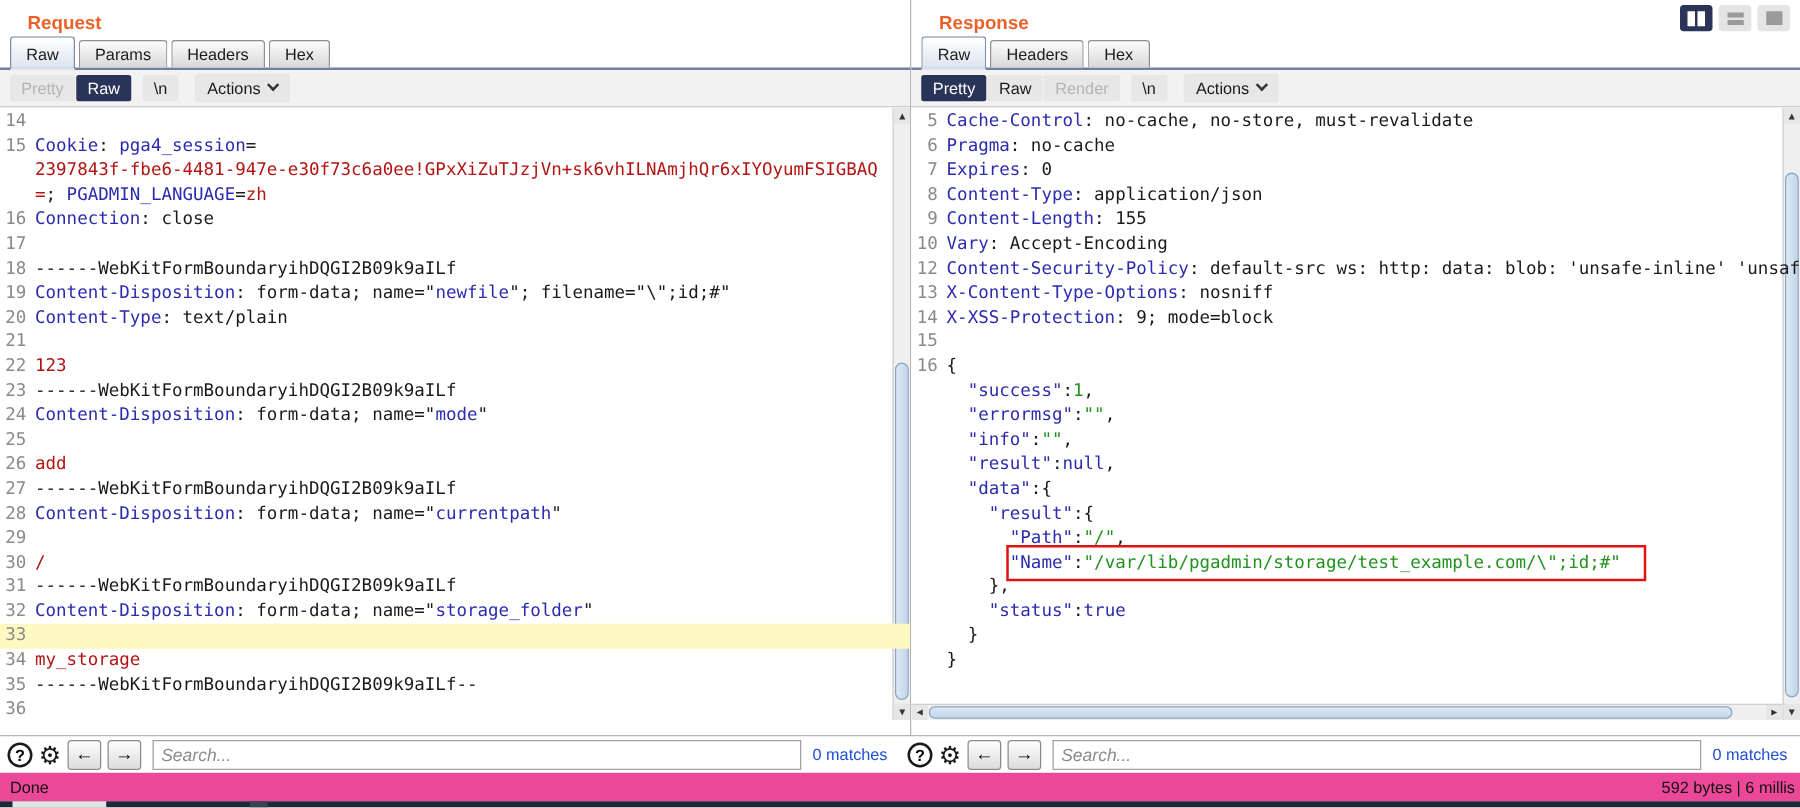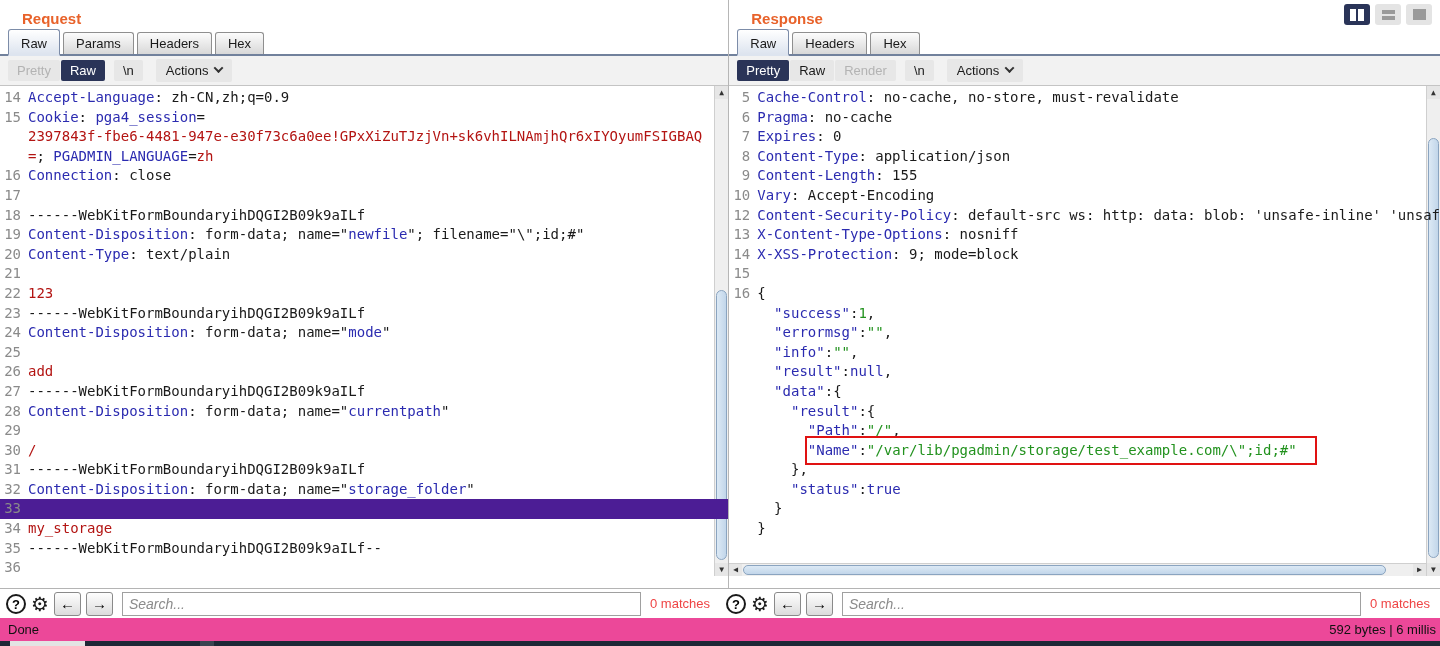--- a/index.html
+++ b/index.html
@@ -25,21 +25,21 @@
   .tbtn.seg { margin-right:-4px; }
   .tbtn.sel { background:#2a3458; color:#ffffff; }
   .tbtn.dis { color:#b3b3b3; }
   .tbtn.actions { display:flex; align-items:center; gap:7px; margin-left:8px; padding:4px 10px; }
   .chev { width:7px; height:7px; border-right:2px solid #333; border-bottom:2px solid #333;
     transform:rotate(45deg) translate(-1px,-1px); margin-top:-3px; }
 
   .editor { position:relative; height:490px; background:#fff; overflow:hidden; padding-top:2px;
     font-family:"DejaVu Sans Mono", monospace; font-size:14px; line-height:19.6px; }
   .row { display:flex; height:19.6px; position:relative; }
-  .row.hl { background:#4c1d95; }
+  .row.hl { background:#fef9c3; }
   .ln { width:28px; text-align:right; padding-right:7px; color:#8a8a8a; flex:none; }
   .code { white-space:pre; color:#1a1a1a; }
   .c-p { color:#1a1a1a; }
   .c-b { color:#2b2bb0; }
   .c-r { color:#b31412; }
   .c-g { color:#22921e; }
   .redbox { position:absolute; left:76px; top:-5px; width:512px; height:29px; border:2px solid #e01212; }
 
   
   .vscroll { position:absolute; top:0; right:0; bottom:0; width:14px; background:#efefef; border-left:1px solid #cfcfcf; }
@@ -67,21 +67,21 @@
   .searchrow { display:flex; height:30px; }
   .searchbar { width:720px; display:flex; align-items:center; padding:0 10px 0 6px; gap:5px; border-top:1px solid #b4b4b4; background:#fff; }
   .qicon { width:20px; height:20px; border:2px solid #1a1a1a; border-radius:50%; font-weight:bold; font-size:13px;
     text-align:center; line-height:17px; flex:none; }
   .gicon { font-size:20px; line-height:20px; color:#1a1a1a; flex:none; font-family:"DejaVu Sans", sans-serif; }
   .navbtn { width:27px; height:24px; border:1px solid #8a8a8a; border-radius:3px; background:linear-gradient(#fefefe,#dcdcdc);
     font-size:15px; text-align:center; line-height:22px; flex:none; cursor:default; }
   .searchinput { flex:1; height:24px; border:1px solid #a0a0a0; font-size:14px; padding:0 6px;
     font-family:"Liberation Sans", sans-serif; margin:0 4px; }
   .searchinput::placeholder { color:#8b8b8b; font-style:italic; }
-  .matches { font-size:13px; color:#ef4444; flex:none; }
+  .matches { font-size:13px; color:#1d4ed8; flex:none; }
 
   .statusrow { height:23px; display:flex; justify-content:space-between; align-items:center; padding:0 4px 0 8px; background:#ec4899; }
   .statustext { font-size:13px; color:#111; }
 
   .bottomstrip { height:5px; background:#1e2836; position:relative; }
   .bottomstrip .lightseg { position:absolute; left:10px; width:75px; top:0; bottom:0; background:#e3e3e3; }
   .bottomstrip .midseg { position:absolute; left:200px; width:14px; top:0; bottom:0; background:#3a4450; }
 </style>
 </head>
 <body>
@@ -126,21 +126,20 @@
           </span>
       </div>
       <div class="editor" id="req-editor">
         <div class="vscroll">
           <div class="arr up">▲</div>
           <div class="vthumb" style="top:204px; height:270px;"></div>
           <div class="arr dn">▼</div>
         </div>
       <div class="row">
             <span class="ln">14</span>
-            <span class="code"><span class="c-b">Accept-Language</span><span class="c-p">: zh-CN,zh;q=0.9</span></span>
           </div>
           <div class="row">
             <span class="ln">15</span>
             <span class="code"><span class="c-b">Cookie</span><span class="c-p">: </span><span class="c-b">pga4_session</span><span class="c-p">=</span></span>
           </div>
           <div class="row">
             <span class="ln"></span>
             <span class="code"><span class="c-r">2397843f-fbe6-4481-947e-e30f73c6a0ee!GPxXiZuTJzjVn+sk6vhILNAmjhQr6xIYOyumFSIGBAQ</span></span>
           </div>
           <div class="row">

